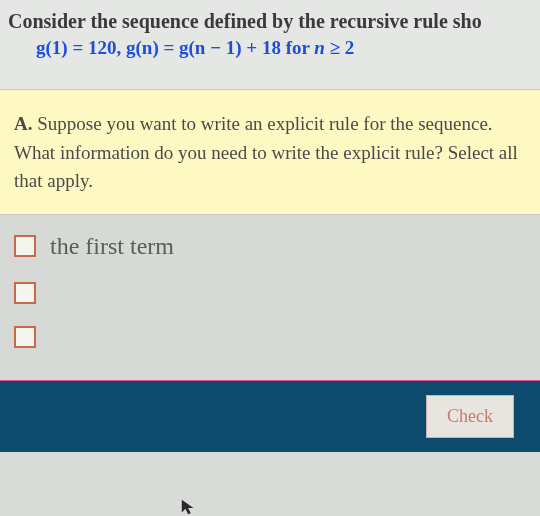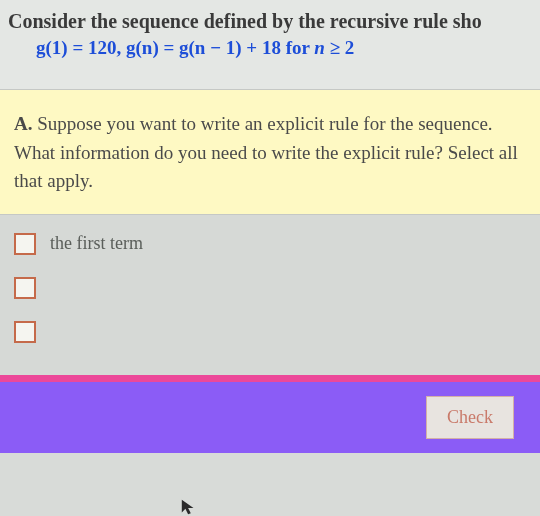--- a/index.html
+++ b/index.html
@@ -56,30 +56,30 @@
     }
     .checkbox {
       width: 22px;
       height: 22px;
       border: 2px solid #c56a4a;
       background: #f5f5f0;
       margin-right: 14px;
       flex-shrink: 0;
     }
     .option-text {
-      font-size: 18px;
+      font-size: 24px;
       color: #5a5e5a;
     }
     .footer-section {
-      background: #8b5cf6;
+      background: #0c4a6e;
       padding: 14px 26px 14px 14px;
       display: flex;
       justify-content: flex-end;
       align-items: center;
-      border-top: 7px solid #ec4899;
+      border-top: 1px solid #ec4899;
     }
     .check-button {
       border: 1px solid #d4b0a8;
       color: #c97a6a;
       background: #e8e4e0;
       padding: 10px 20px;
       font-size: 18px;
       font-family: inherit;
     }
     .cursor {

